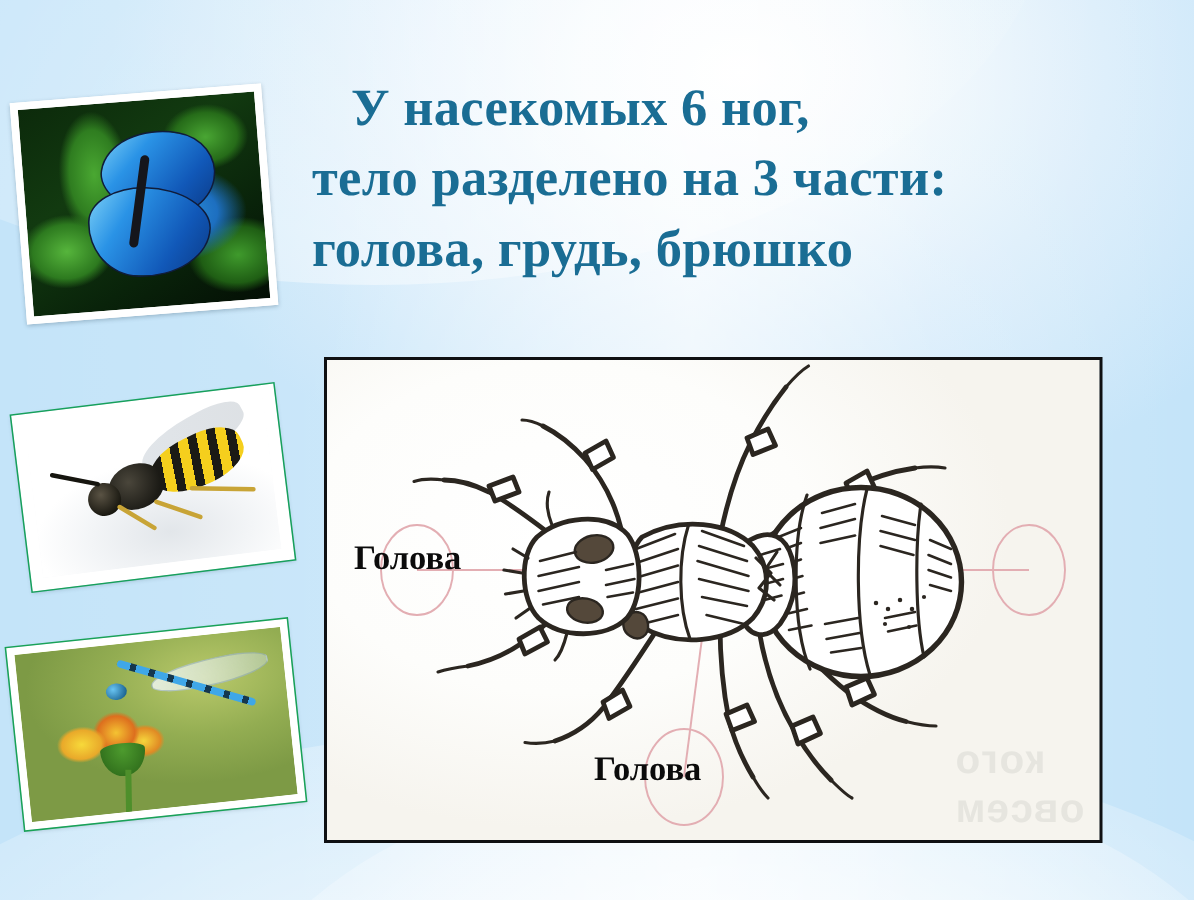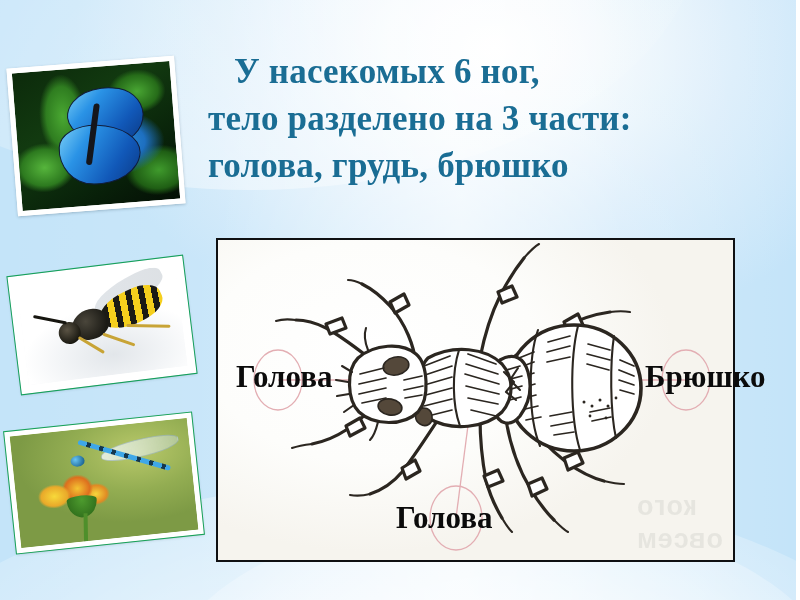--- a/index.html
+++ b/index.html
@@ -320,21 +320,21 @@
     left: 0; top: 0;
     width: 519px;
     height: 324px;
   }
 
   
   .callout {
     position: absolute;
     font-family: "Liberation Serif", serif;
     font-weight: bold;
-    font-size: 31px;
+    font-size: 23px;
     color: #0b0b0b;
     white-space: nowrap;
   }
   #label-golova { left: 236px; top: 359px; }
   #label-bryushko { left: 645px; top: 359px; }
   #label-grud { left: 396px; top: 500px; }
 </style>
 </head>
 <body>
 
@@ -556,17 +556,16 @@
 
       <g>
         <path class="ink-t" d="M286,132 L296,142 L288,152 L298,160"></path>
         <path class="ink-t" d="M300,128 L292,140 L302,150"></path>
       </g>
     </svg>
   </div>
 
   <div class="callout" id="label-golova">Голова</div>
 
-  <div class="callout" id="label-bryushko">Брюшко</div>
 
   <div class="callout" id="label-grud">Голова</div>
 
 </div>
 
 </body></html>

